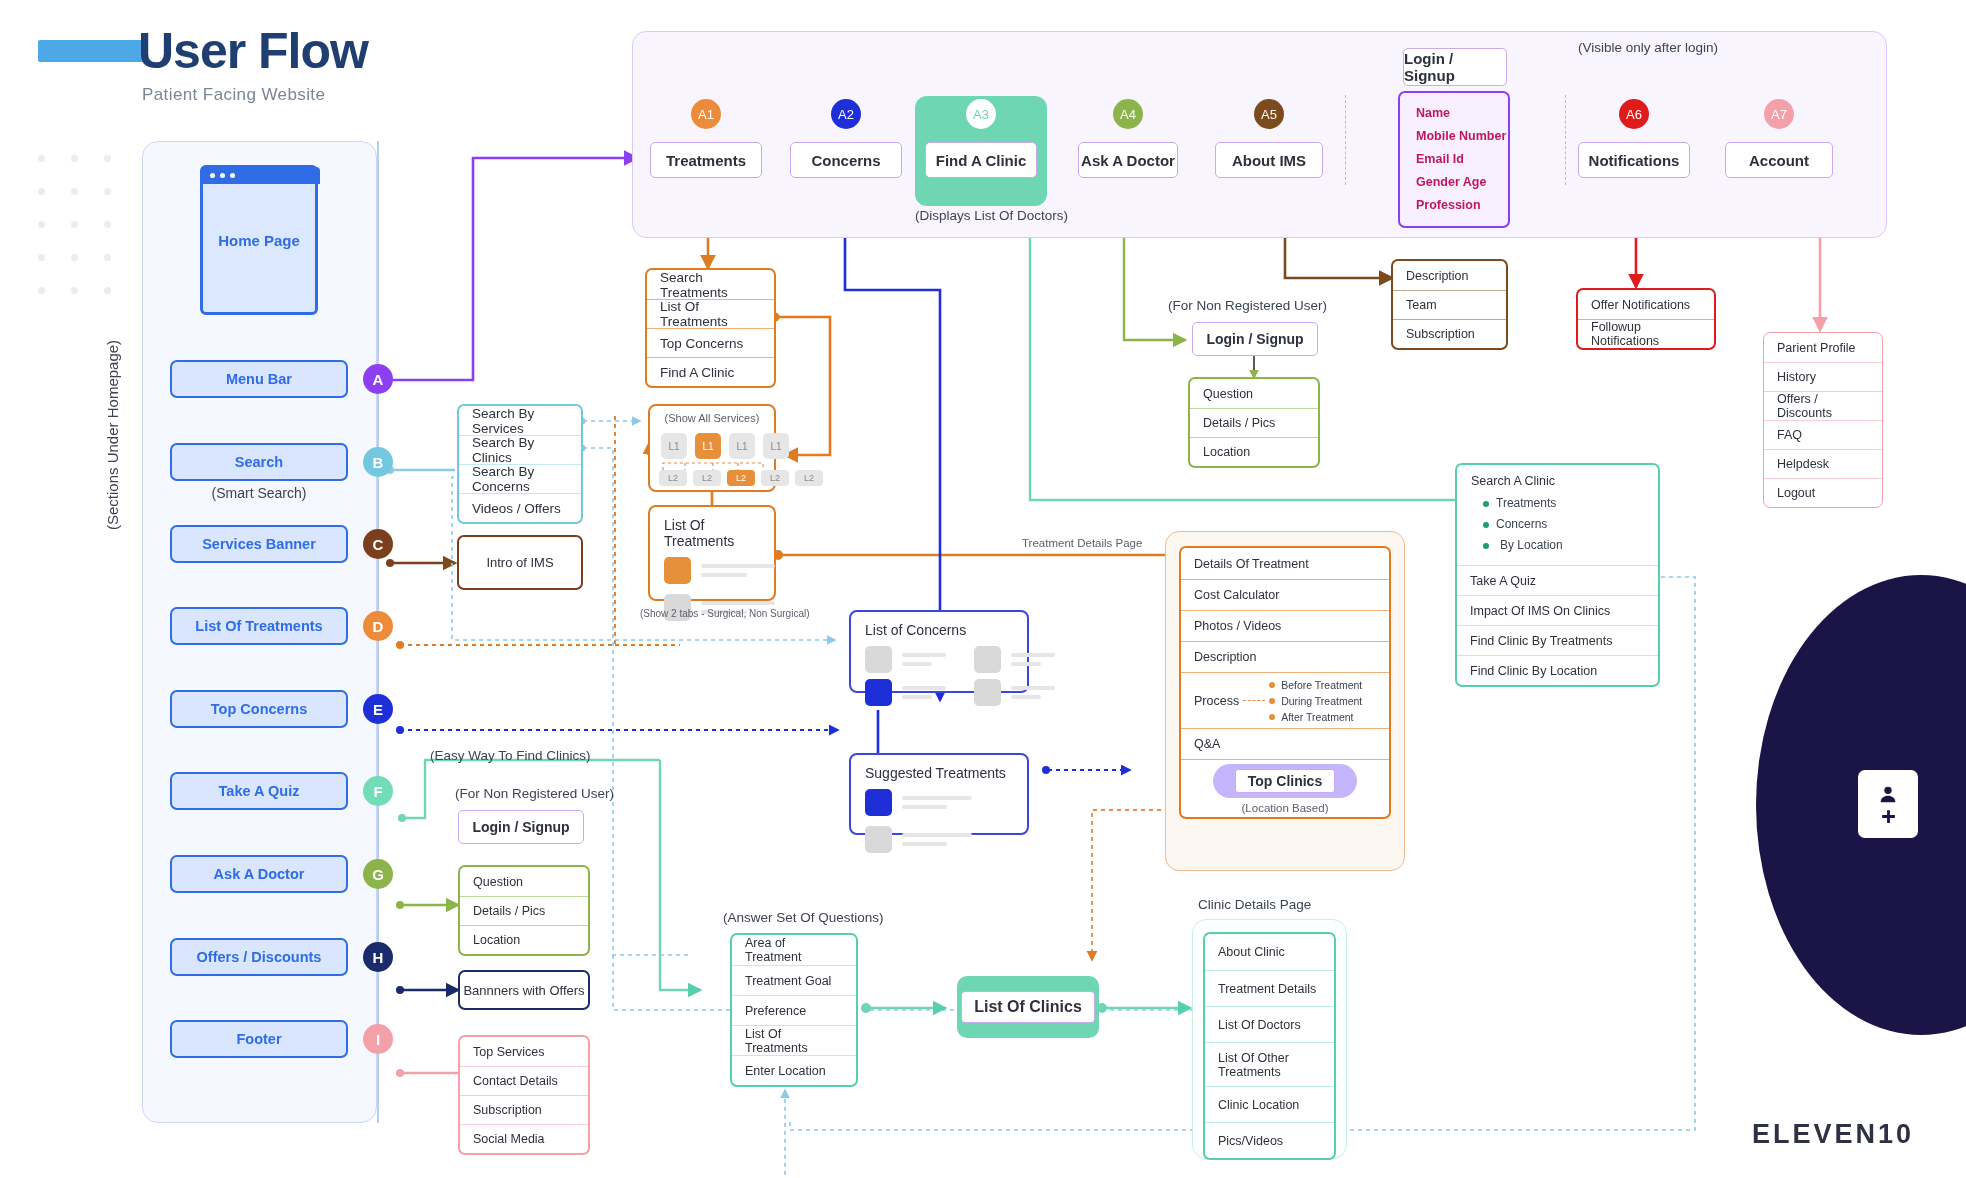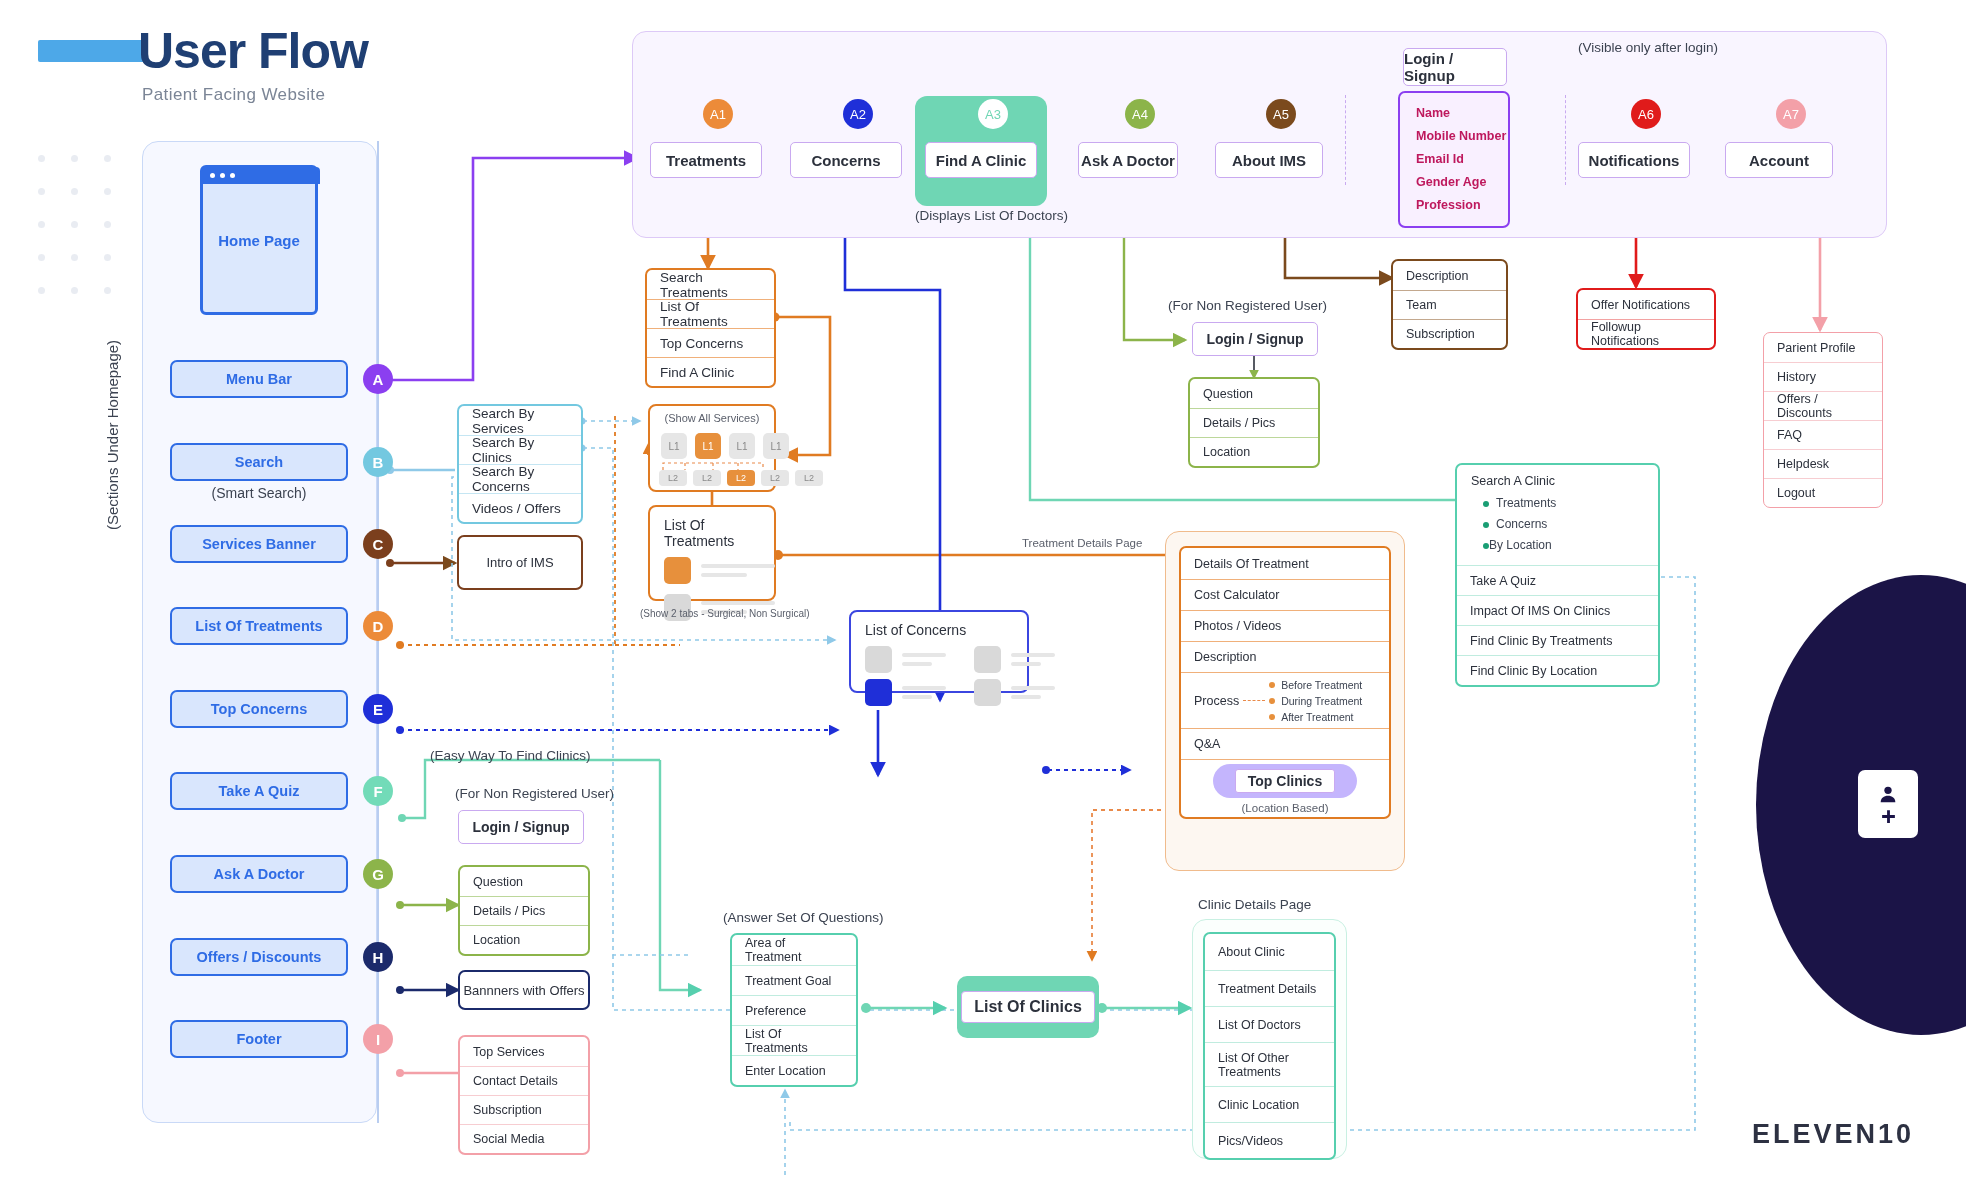--- a/index.html
+++ b/index.html
@@ -50,21 +50,21 @@
 
   .label-note{font-size:13.5px;color:#3c4351;white-space:nowrap;}
 
   
   #top-band{left:632px;top:31px;width:1255px;height:207px;background:#f9f5ff;
             border:1px solid #ddc9f7;border-radius:14px;}
   .menu-chip{height:36px;background:#fff;border:1.5px solid #c9a9f0;border-radius:5px;
              display:flex;align-items:center;justify-content:center;
              font-size:15px;font-weight:bold;color:#2c313c;}
   .badge{width:30px;height:30px;border-radius:50%;display:flex;align-items:center;justify-content:center;
-         font-size:13px;color:#fff;font-weight:500;margin-left:12px;}
+         font-size:13px;color:#fff;font-weight:500;}
 
   .vdash{border-left:1.5px dashed #c9a9f0;}
 
   
   #profile-fields{width:112px;border:2.5px solid #8b3ff0;border-radius:7px;background:#f9f0ff;
                   padding:9px 0 9px 16px;box-sizing:border-box;}
   #profile-fields div{font-size:12.5px;color:#be185d;font-weight:bold;line-height:23px;}
 
   
   .skelcard{background:#fff;border-radius:8px;}
@@ -400,20 +400,37 @@
       <div class="skel-row">
         <div class="skel-sq"></div>
         <div class="skel-lines">
             <i style="width:44px"></i>
             <i style="width:30px"></i>
           </div>
       </div>
     </div>
   </div>
 
+  <div class="abs skelcard" style="left:849px;top:753px;width:180px;height:82px;border:2.5px solid #3b46e0;">
+    <div class="ttl">Suggested Treatments</div>
+    <div class="skel-row">
+      <div class="skel-sq" style="background:#1f2fd8"></div>
+      <div class="skel-lines">
+          <i style="width:70px"></i>
+          <i style="width:45px"></i>
+        </div>
+    </div>
+    <div class="skel-row">
+      <div class="skel-sq"></div>
+      <div class="skel-lines">
+          <i style="width:70px"></i>
+          <i style="width:45px"></i>
+        </div>
+    </div>
+  </div>
 
   <div class="abs label-note" style="left:1022px;top:537px;font-size:11.5px;color:#5a5f6b;">Treatment Details Page</div>
 
   <div class="abs" style="left:1165px;top:531px;width:240px;height:340px;border:1.5px solid #f0bb8c;border-radius:14px;background:#fdf7f1;"></div>
   <div class="abs listcard" id="td-card" style="left:1179px;top:546px;width:212px;border:2px solid #e07b22;">
       <div class="row" style="height: 31px; border-top-color: rgb(240, 176, 122); font-size: 12.5px;">Details Of Treatment</div>
       <div class="row" style="height: 31px; border-top-color: rgb(240, 176, 122); font-size: 12.5px;">Cost Calculator</div>
       <div class="row" style="height: 31px; border-top-color: rgb(240, 176, 122); font-size: 12.5px;">Photos / Videos</div>
       <div class="row" style="height: 31px; border-top-color: rgb(240, 176, 122); font-size: 12.5px;">Description</div>
       <div class="row" style="height: 56px; border-top-color: rgb(240, 176, 122); font-size: 12.5px;">
@@ -477,21 +494,21 @@
       <div style="padding: 9px 0px 9px 14px;">
         <div style="font-size: 12.5px; color: rgb(44, 49, 60); margin-bottom: 5px;">Search A Clinic</div>
         <div style="display: flex; align-items: center; gap: 7px; font-size: 12px; color: rgb(60, 67, 81); line-height: 21px; padding-left: 12px;">
           <span style="width: 6px; height: 6px; border-radius: 50%; background: rgb(26, 158, 116); flex: 0 0 auto;"></span>
           <span>Treatments</span>
         </div>
         <div style="display: flex; align-items: center; gap: 7px; font-size: 12px; color: rgb(60, 67, 81); line-height: 21px; padding-left: 12px;">
           <span style="width: 6px; height: 6px; border-radius: 50%; background: rgb(26, 158, 116); flex: 0 0 auto;"></span>
           <span>Concerns</span>
         </div>
-        <div style="display: flex; align-items: center; gap: 0; font-size: 12px; color: rgb(60, 67, 81); line-height: 21px; padding-left: 12px;">
+        <div style="display: flex; align-items: center; gap: 11px; font-size: 12px; color: rgb(60, 67, 81); line-height: 21px; padding-left: 12px;">
           <span style="width: 6px; height: 6px; border-radius: 50%; background: rgb(26, 158, 116); flex: 0 0 auto;"></span>
           <span>By Location</span>
         </div>
       </div>
       <div class="row" style="height: 29px; border-top: 1px solid rgb(192, 236, 223); font-size: 12.5px; color: rgb(44, 49, 60); padding: 0px 13px; display: flex; align-items: center;">Take A Quiz</div>
       <div class="row" style="height: 29px; border-top: 1px solid rgb(192, 236, 223); font-size: 12.5px; color: rgb(44, 49, 60); padding: 0px 13px; display: flex; align-items: center;">Impact Of IMS On Clinics</div>
       <div class="row" style="height: 29px; border-top: 1px solid rgb(192, 236, 223); font-size: 12.5px; color: rgb(44, 49, 60); padding: 0px 13px; display: flex; align-items: center;">Find Clinic By Treatments</div>
       <div class="row" style="height: 29px; border-top: 1px solid rgb(192, 236, 223); font-size: 12.5px; color: rgb(44, 49, 60); padding: 0px 13px; display: flex; align-items: center;">Find Clinic By Location</div>
     </div>
 

